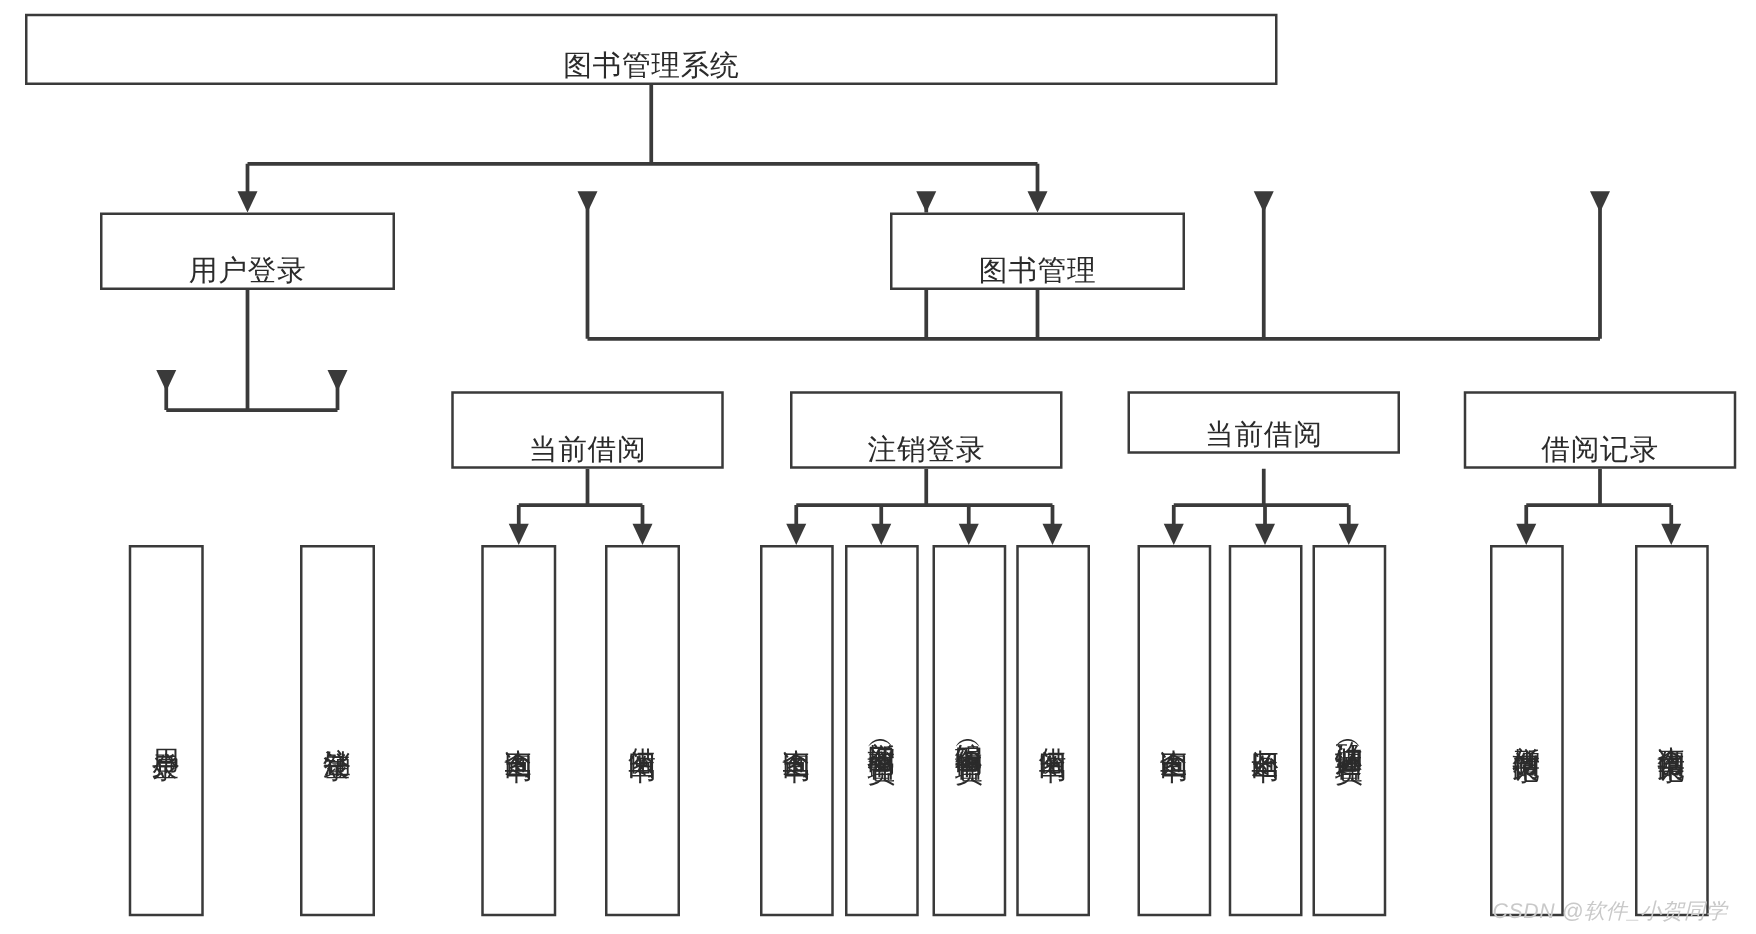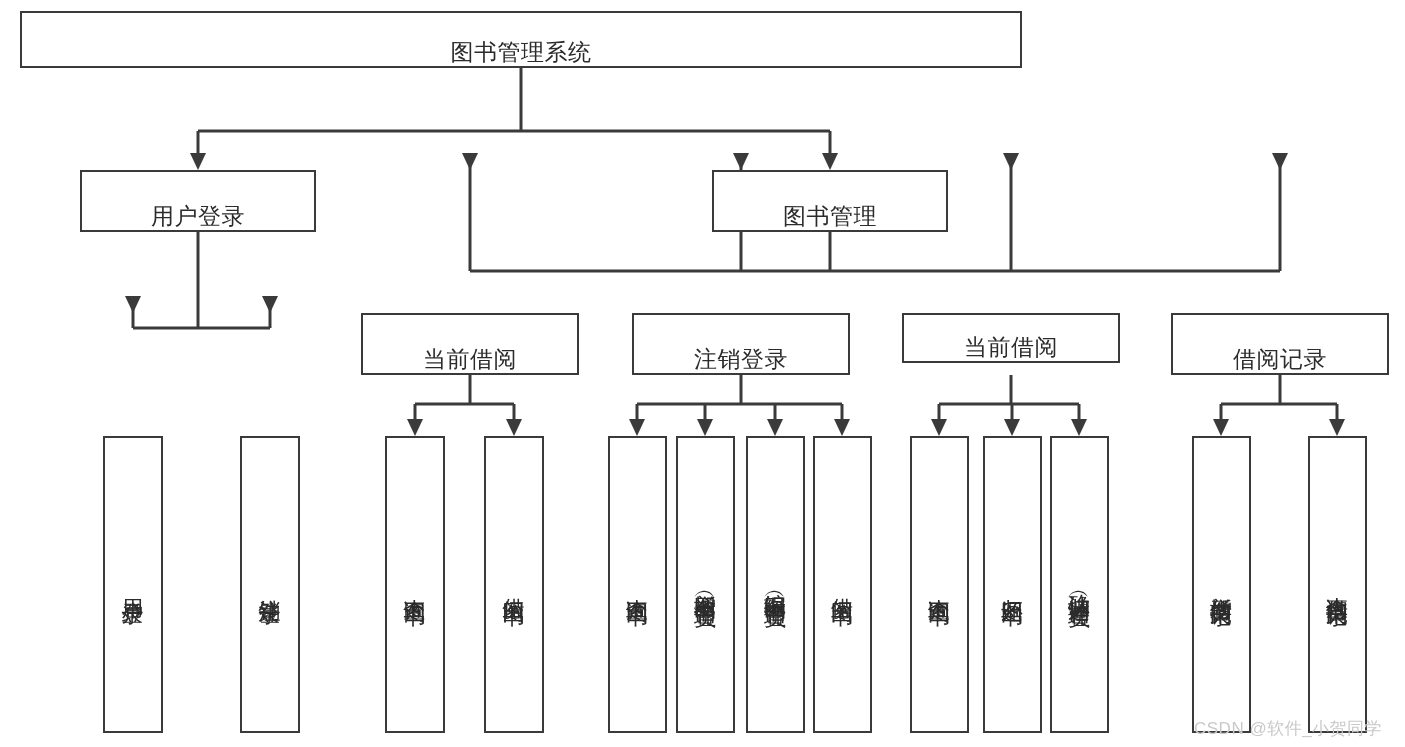--- a/index.html
+++ b/index.html
@@ -58,20 +58,21 @@
     line-height: 1.05;
     max-height: 100%;
   }
   .watermark {
     position: absolute;
     color: #c9c9c9;
     font-size: 17px;
     white-space: nowrap;
     z-index: 5;
     letter-spacing: 0.5px;
+    font-style: italic;
   }
 </style>
 </head>
 <body>
 
 <div id="canvas">
   <svg id="edges" viewBox="0 0 1405 747">
       <line x1="521" y1="68" x2="521" y2="131" stroke="#3a3a3a" stroke-width="3"></line>
       <line x1="198" y1="131" x2="830" y2="131" stroke="#3a3a3a" stroke-width="3"></line>
       <line x1="198" y1="131" x2="198" y2="154" stroke="#3a3a3a" stroke-width="3"></line>

